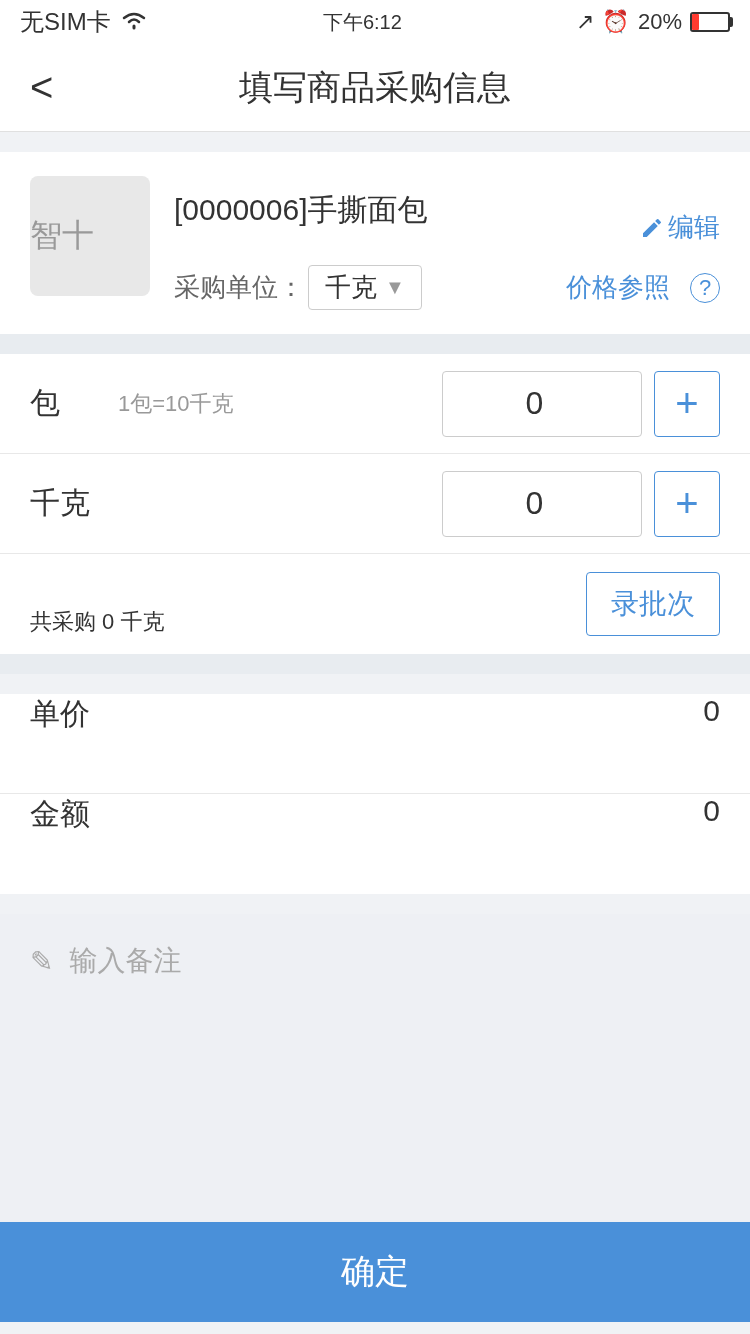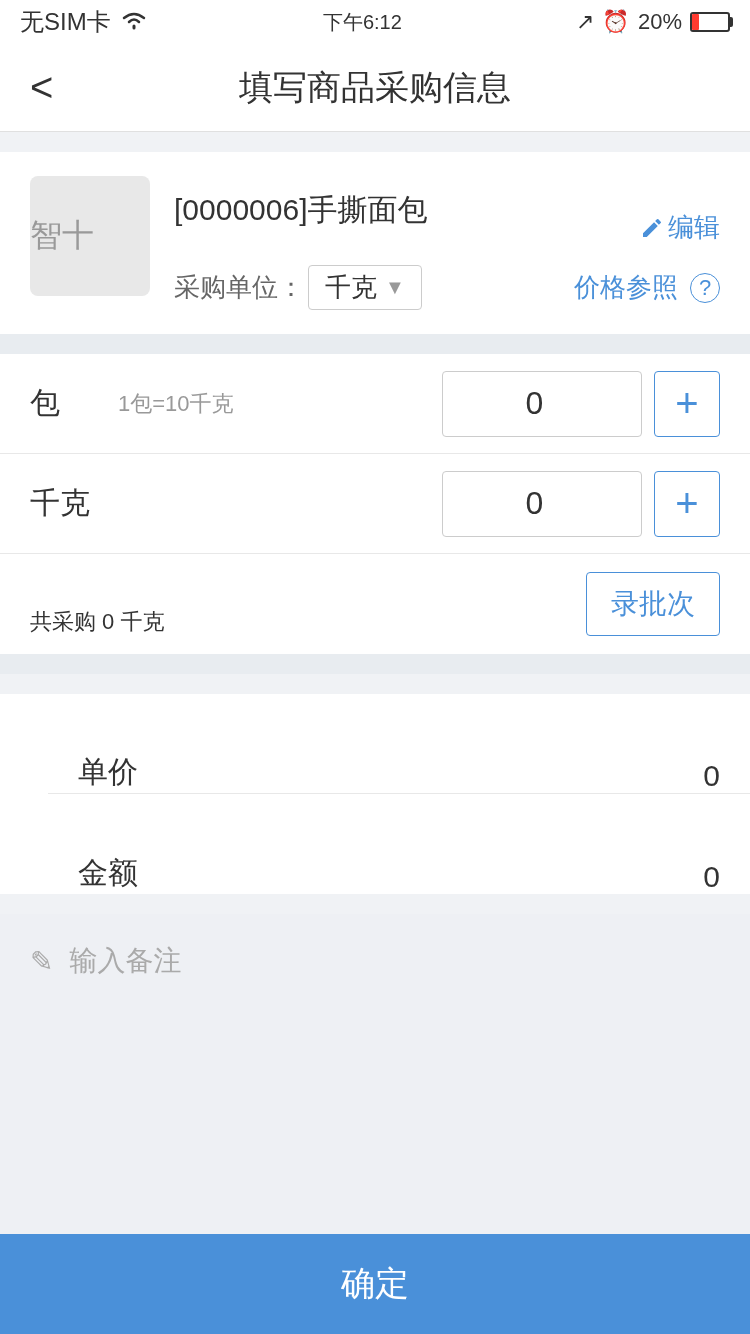--- a/index.html
+++ b/index.html
@@ -127,21 +127,21 @@
       background: #fff;
       display: inline-flex;
       align-items: center;
       gap: 8px;
     }
     .price-ref {
       font-size: 26px;
       color: #4a90d9;
       display: flex;
       align-items: center;
-      gap: 12px;
+      gap: 20px;
       cursor: pointer;
     }
 
     
     .divider-thick {
       width: 750px;
       height: 20px;
       background: #e8ecf0;
     }
 
@@ -221,26 +221,25 @@
       background: #fff;
     }
 
     
     .price-section {
       background: #fff;
       margin-top: 20px;
     }
     .price-row {
       display: flex;
-      align-items: flex-end;
+      align-items: flex-start;
       justify-content: space-between;
       padding: 0 30px;
       height: 100px;
       border-bottom: 1px solid #e8e8e8;
-      margin-left: 48px;
     }
     .price-label {
       font-size: 30px;
       color: #333;
     }
     .price-value {
       font-size: 30px;
       color: #333;
     }
 
@@ -266,21 +265,21 @@
     
     .content-filler {
       background: #eef0f4;
       flex: 1;
       min-height: 200px;
     }
 
     
     .confirm-bar {
       position: fixed;
-      bottom: 0;
+      bottom: 12px;
       left: 0;
       width: 750px;
       height: 100px;
       background: #4a90d9;
       display: flex;
       align-items: center;
       justify-content: center;
       cursor: pointer;
     }
     .confirm-text {

